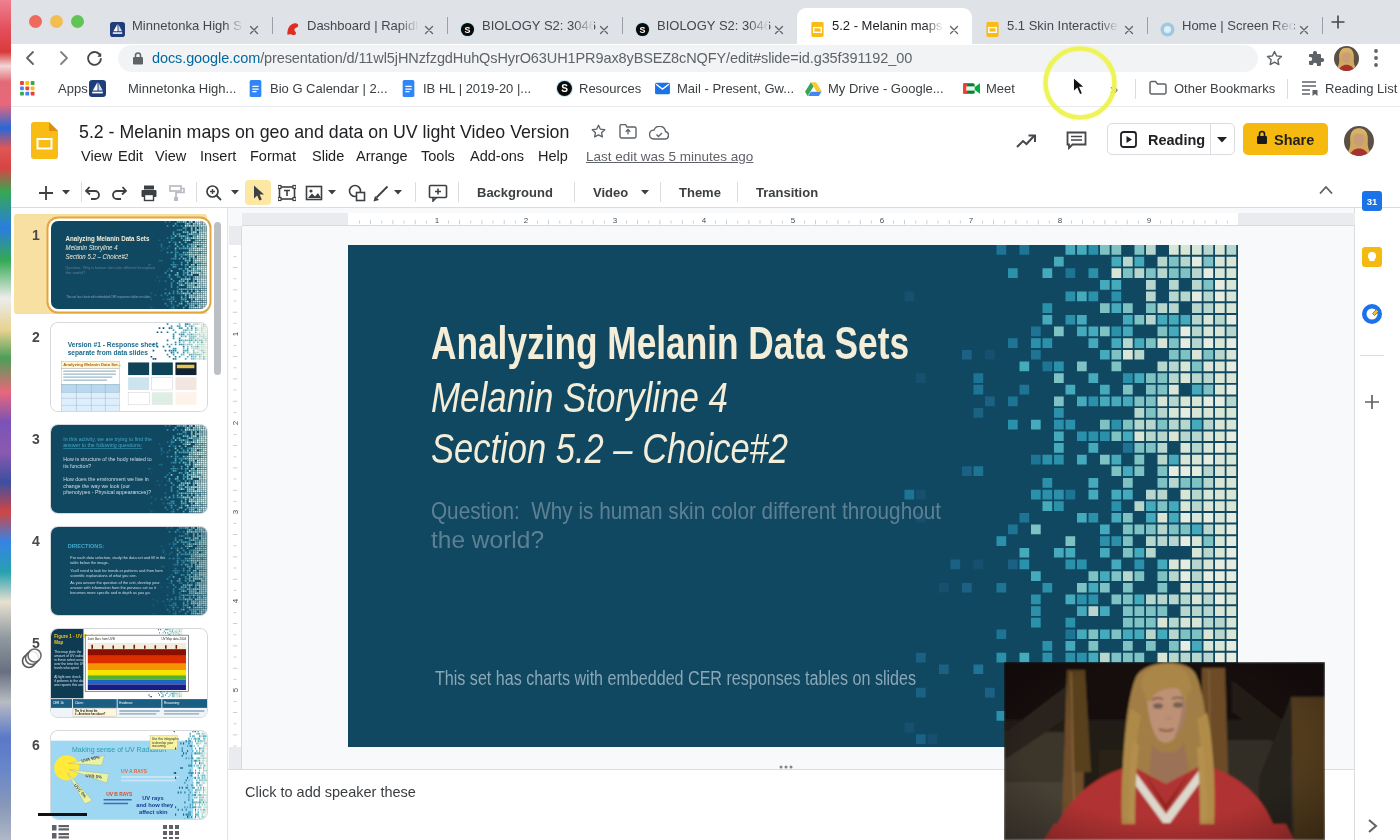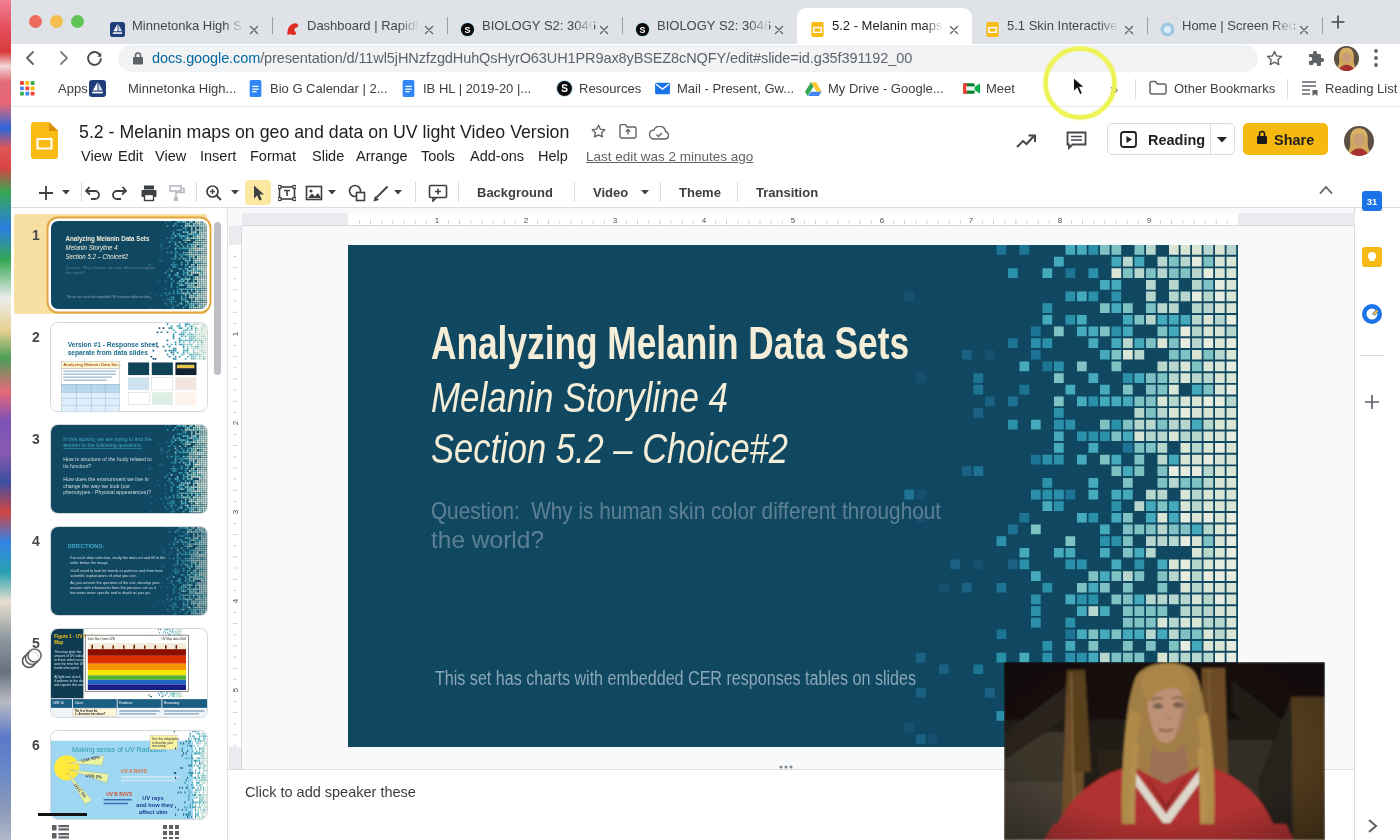--- a/index.html
+++ b/index.html
@@ -310,21 +310,21 @@
 <div class="menu" style="left:81px">View</div>
 <div class="menu" style="left:118px">Edit</div>
 <div class="menu" style="left:155px">View</div>
 <div class="menu" style="left:200px">Insert</div>
 <div class="menu" style="left:250px">Format</div>
 <div class="menu" style="left:312px">Slide</div>
 <div class="menu" style="left:356px">Arrange</div>
 <div class="menu" style="left:421px">Tools</div>
 <div class="menu" style="left:470px">Add-ons</div>
 <div class="menu" style="left:538px">Help</div>
-<div class="abs" style="left:586px;top:149px;font-size:13.5px;color:#5f6368;text-decoration:underline">Last edit was 2 minutes ago</div>
+<div class="abs" style="left:586px;top:149px;font-size:13.5px;color:#5f6368;text-decoration:underline">Last edit was 5 minutes ago</div>
 <div class="abs" style="left:1015px;top:132px;width:23px;height:17px">
     <svg viewBox="0 0 23 17">
       <path d="M2 15l6-6 3.5 3L19 4" stroke="#45474d" stroke-width="2" fill="none"></path>
       <path d="M13.5 3.5H20V10" stroke="#45474d" stroke-width="2" fill="none"></path>
     </svg>
   </div>
 <div class="abs" style="left:1066px;top:131px;width:21px;height:19px">
     <svg viewBox="0 0 21 19">
       <path d="M1.5 1.5h18v12h-13l-3.5 3.5v-3.5h-1.5z" fill="none" stroke="#45474d" stroke-width="1.8"></path>
       <path d="M5 5.5h11M5 9h11" stroke="#45474d" stroke-width="1.6"></path>

